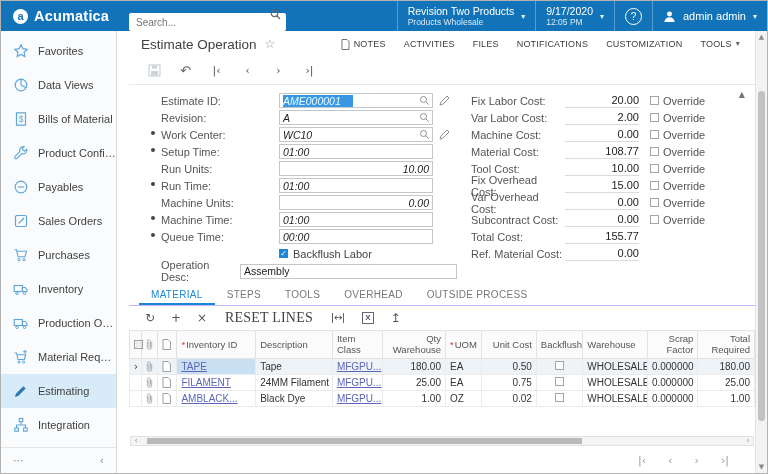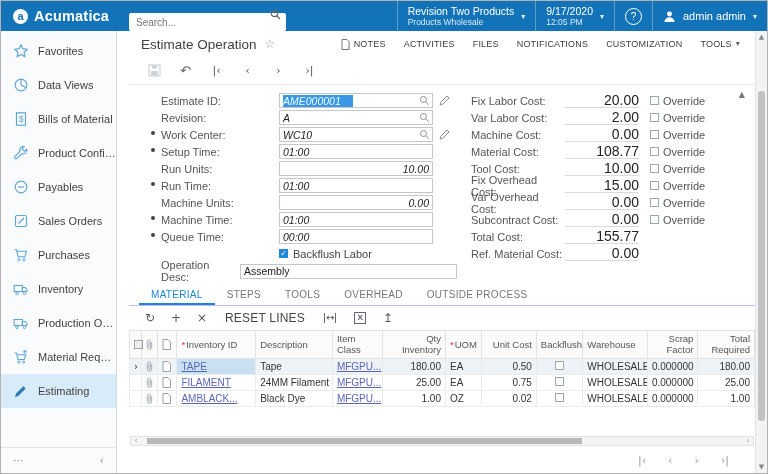--- a/index.html
+++ b/index.html
@@ -73,32 +73,32 @@
   .cb{width:9px;height:9px;border:1px solid #9fa6ad;background:#fff;display:inline-block;box-sizing:border-box;flex:0 0 auto;}
   .cb.checked{background:#1e88d4;border-color:#1e88d4;color:#fff;font-size:8px;line-height:8px;text-align:center;}
   .chk-label{color:#444;}
   .desc-row{display:flex;align-items:center;height:18px;}
   .desc-row label{width:118px;color:#555;}
   .desc-box{width:312px;height:13px;border:1px solid #c2c7cc;display:flex;align-items:center;padding:0 3px;font-size:10.5px;color:#222;}
 
   .fcol-right{margin-left:14px;}
   .crow{display:flex;align-items:center;height:17px;}
   .crow label{width:94px;color:#555;flex:0 0 auto;}
-  .cval{width:74px;border-bottom:1px solid #d8dcdf;text-align:right;font-size:14px;color:#222;height:13px;line-height:13px;flex:0 0 auto;}
+  .cval{width:74px;border-bottom:1px solid #d8dcdf;text-align:right;font-size:11px;color:#222;height:13px;line-height:13px;flex:0 0 auto;}
   .ovr{display:flex;align-items:center;gap:4px;margin-left:11px;color:#555;}
 
   
   .tabs{display:flex;border-bottom:1px solid #c4b5fd;height:22px;padding-left:10px;box-sizing:border-box;}
   .tab{padding:0 12px;line-height:21px;font-size:10px;color:#777;letter-spacing:.3px;cursor:pointer;white-space:nowrap;}
   .tab.active{color:#1b87d2;border-bottom:2px solid #1b87d2;}
 
   
   .grid-toolbar{height:24px;display:flex;align-items:center;padding-left:8px;color:#555;}
   .gt-btn{min-width:26px;text-align:center;font-size:12px;cursor:pointer;color:#555;}
-  .gt-reset{font-size:12px;color:#444;padding:0 10px;letter-spacing:.2px;cursor:pointer;}
+  .gt-reset{font-size:14px;color:#444;padding:0 10px;letter-spacing:.2px;cursor:pointer;font-family:Liberation Serif, serif;}
   .gt-fit{border-left:1px solid #666;border-right:1px solid #666;padding:0 1px;font-size:10px;line-height:10px;margin:0 9px;cursor:pointer;}
   .gt-excel{border:1px solid #667;color:#556;font-size:8px;font-weight:bold;padding:0 2px;line-height:10px;margin:0 9px;cursor:pointer;}
 
   
   table.grid{width:100%;border-collapse:collapse;table-layout:fixed;}
   .grid th{border:1px solid #e2e2e2;background:#fbfbfb;color:#555;font-weight:normal;font-size:9.5px;padding:2px 4px;text-align:left;vertical-align:middle;line-height:1.2;box-sizing:border-box;}
   .grid td{border:1px solid #ebebeb;font-size:10px;padding:1px 4px;height:16px;color:#333;white-space:nowrap;overflow:hidden;box-sizing:border-box;}
   .grid .r{text-align:right;} .grid .c{text-align:center;}
   .grid a{color:#5b66b7;text-decoration:underline;cursor:pointer;}
   .row-sel td{background:#eef3f8;}
@@ -262,20 +262,31 @@
           </span>
         <span class="side-label">Material Requirem...</span>
       </div>
       <div class="side-item active">
         <span class="side-icon">
             <svg width="16" height="16" viewBox="0 0 16 16">
               <path d="M2 14l.9-3.2L10.4 3.3l2.3 2.3L5.2 13.1 2 14z" fill="currentColor"></path>
             </svg>
           </span>
         <span class="side-label">Estimating</span>
+      </div>
+      <div class="side-item">
+        <span class="side-icon">
+            <svg width="16" height="16" viewBox="0 0 16 16">
+              <rect x="6.2" y="1.5" width="3.6" height="3.2" fill="none" stroke="currentColor" stroke-width="1.1"></rect>
+              <rect x="1.8" y="11" width="3.6" height="3.2" fill="none" stroke="currentColor" stroke-width="1.1"></rect>
+              <rect x="10.6" y="11" width="3.6" height="3.2" fill="none" stroke="currentColor" stroke-width="1.1"></rect>
+              <path d="M8 4.7v3.3M8 8H3.6v3M8 8h4.4v3" fill="none" stroke="currentColor" stroke-width="1.1"></path>
+            </svg>
+          </span>
+        <span class="side-label">Integration</span>
       </div>
     </div>
     <div class="side-bottom">
       <span class="glyph">···</span>
       <span class="glyph">‹</span>
     </div>
   </div>
 
   <div class="content">
     <div class="inner">
@@ -560,21 +571,21 @@
                 </svg>
               </th>
             <th>
                 <svg width="9" height="11" viewBox="0 0 9 11">
                   <path d="M1 .5h5L8.5 3V10.5H1z" fill="#fff" stroke="#9aa0a6"></path>
                 </svg>
               </th>
             <th><span class="req-ast">*</span><span>Inventory ID</span></th>
             <th><span>Description</span></th>
             <th><span>Item Class</span></th>
-            <th class="r"><span>Qty Inventory</span></th>
+            <th class="r"><span>Qty Warehouse</span></th>
             <th><span class="req-ast">*</span><span>UOM</span></th>
             <th class="r"><span>Unit Cost</span></th>
             <th><span>Backflush</span></th>
             <th><span>Warehouse</span></th>
             <th class="r"><span>Scrap Factor</span></th>
             <th class="r"><span>Total Required</span></th>
           </tr>
         </thead>
         <tbody>
           <tr class="row-sel">

